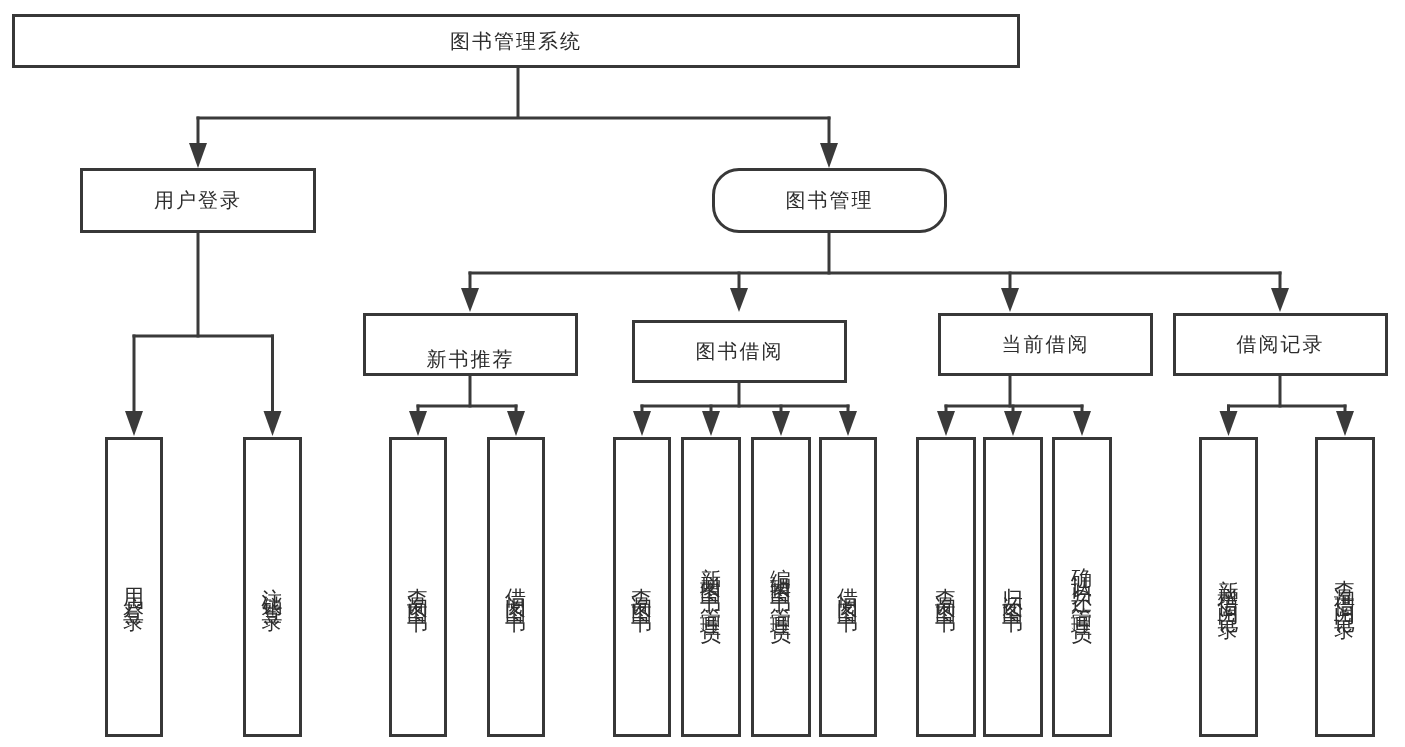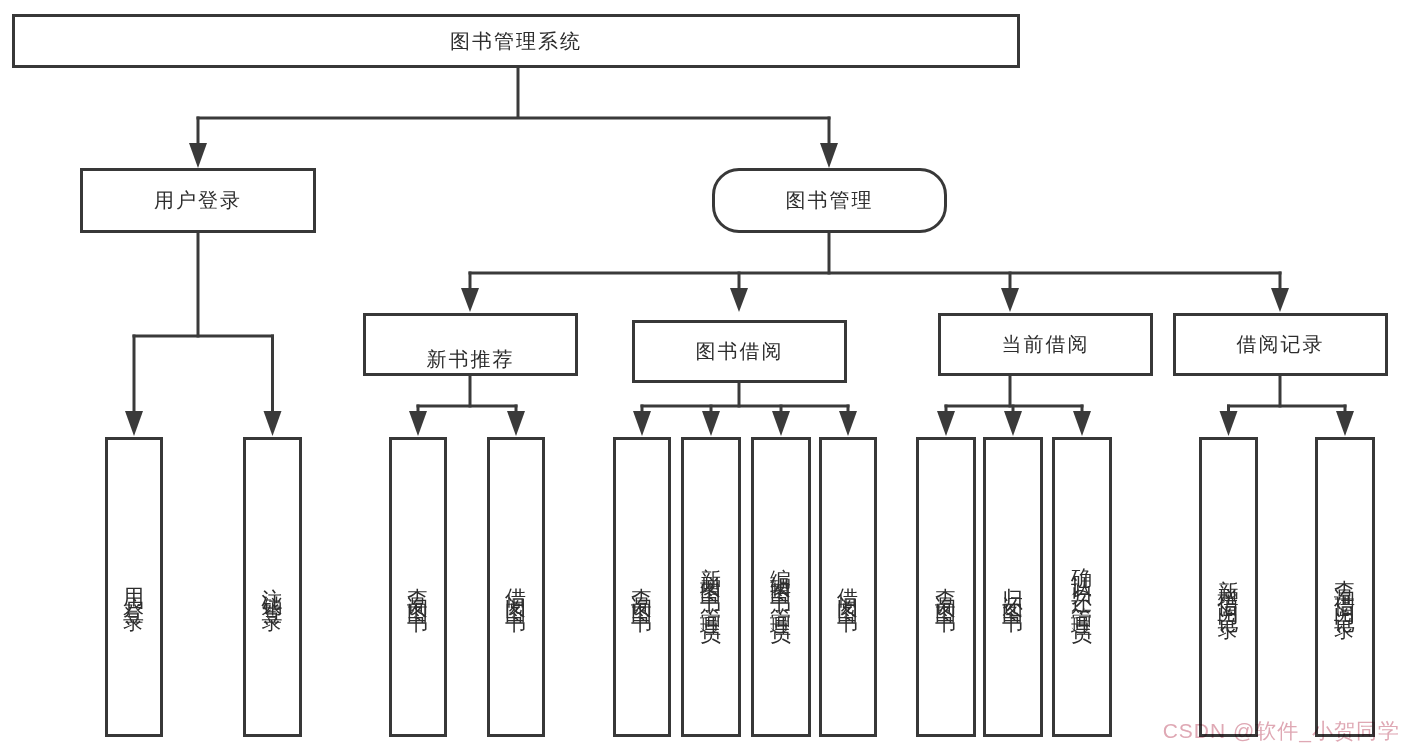--- a/index.html
+++ b/index.html
@@ -202,15 +202,14 @@
     <span class="vtext">确认归还（管理员）</span>
   </div>
 
   <div class="node v" style="left:1199px; top:437px; width:59px; height:300px;">
     <span class="vtext">新增借阅记录</span>
   </div>
   <div class="node v" style="left:1315px; top:437px; width:60px; height:300px;">
     <span class="vtext">查询借阅记录</span>
   </div>
 
-  <div class="watermark">CSDN @软件_小贺同学</div>
 
 </div>
 
 </body></html>

